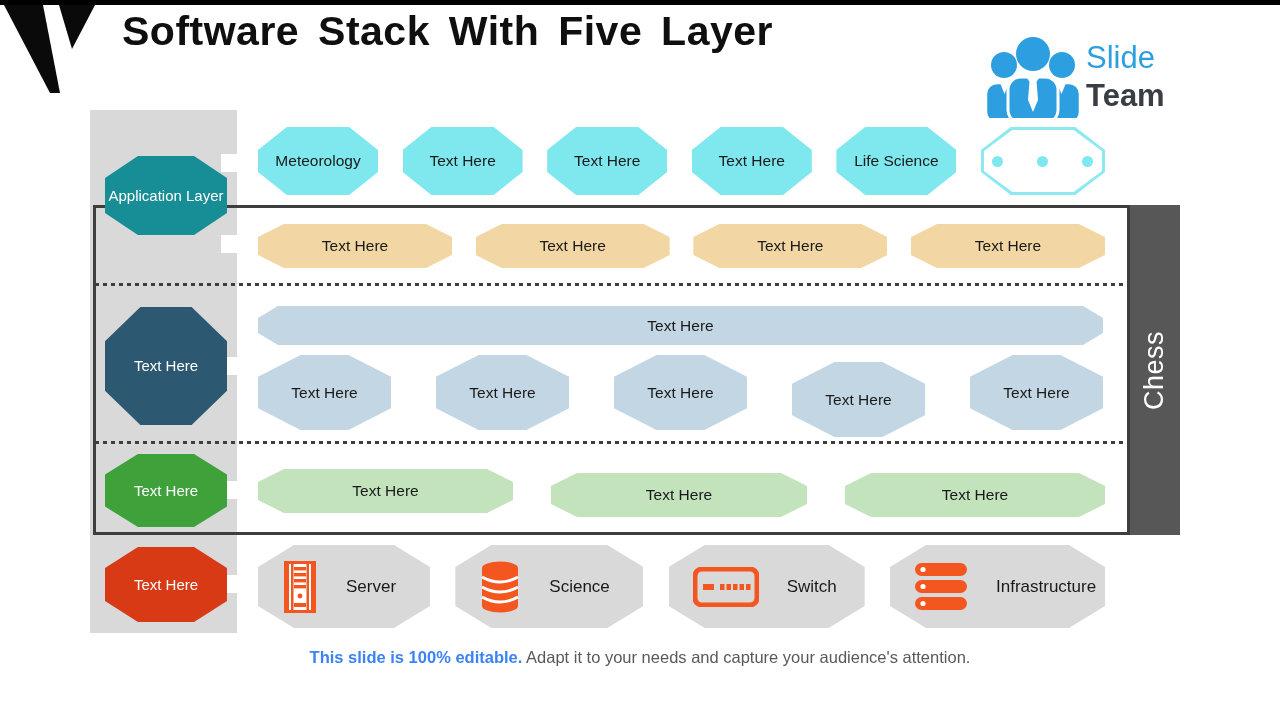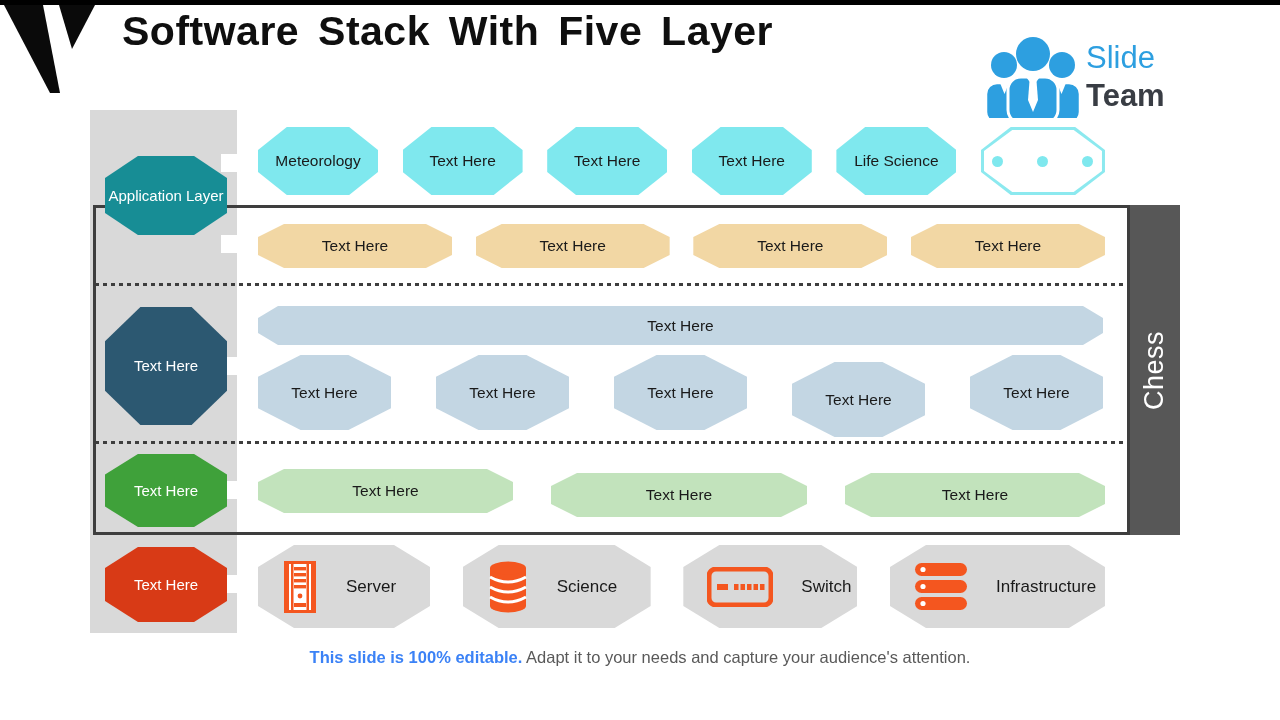--- a/index.html
+++ b/index.html
@@ -65,21 +65,21 @@
   .r4-items{position:absolute;left:258px;top:469px;width:847px;height:48px;display:flex;justify-content:space-between;z-index:2;}
   .oct-green{height:44px;background:#c2e3bc;}
   .r4-items .oct-green:nth-child(1){width:255px;}
   .r4-items .oct-green:nth-child(2){width:256px;margin-top:4px;}
   .r4-items .oct-green:nth-child(3){width:260px;margin-top:4px;}
   
   .r5-items{position:absolute;left:258px;top:545px;width:847px;height:83px;display:flex;justify-content:space-between;z-index:2;}
   .hw{background:#d9d9d9;height:83px;justify-content:flex-start;padding-left:24px;box-sizing:border-box;gap:28px;
       font-size:17px;
       clip-path:polygon(36px 0,calc(100% - 36px) 0,100% 22px,100% calc(100% - 22px),calc(100% - 36px) 100%,36px 100%,0 calc(100% - 22px),0 22px);}
-  .hw1{width:172px;} .hw2{width:188px;} .hw3{width:174px;} .hw4{width:215px;}
+  .hw1{width:172px;} .hw2{width:188px;} .hw3{width:196px;} .hw4{width:215px;}
   .hw .icn{display:flex;align-items:center;}
   
   .footer{position:absolute;left:0;top:648px;width:1280px;text-align:center;font-size:16.5px;color:#595959;}
   .footer .fb{font-weight:700;color:#3b82f6;}
 </style>
 </head>
 <body>
 
 <div class="slide">
 

